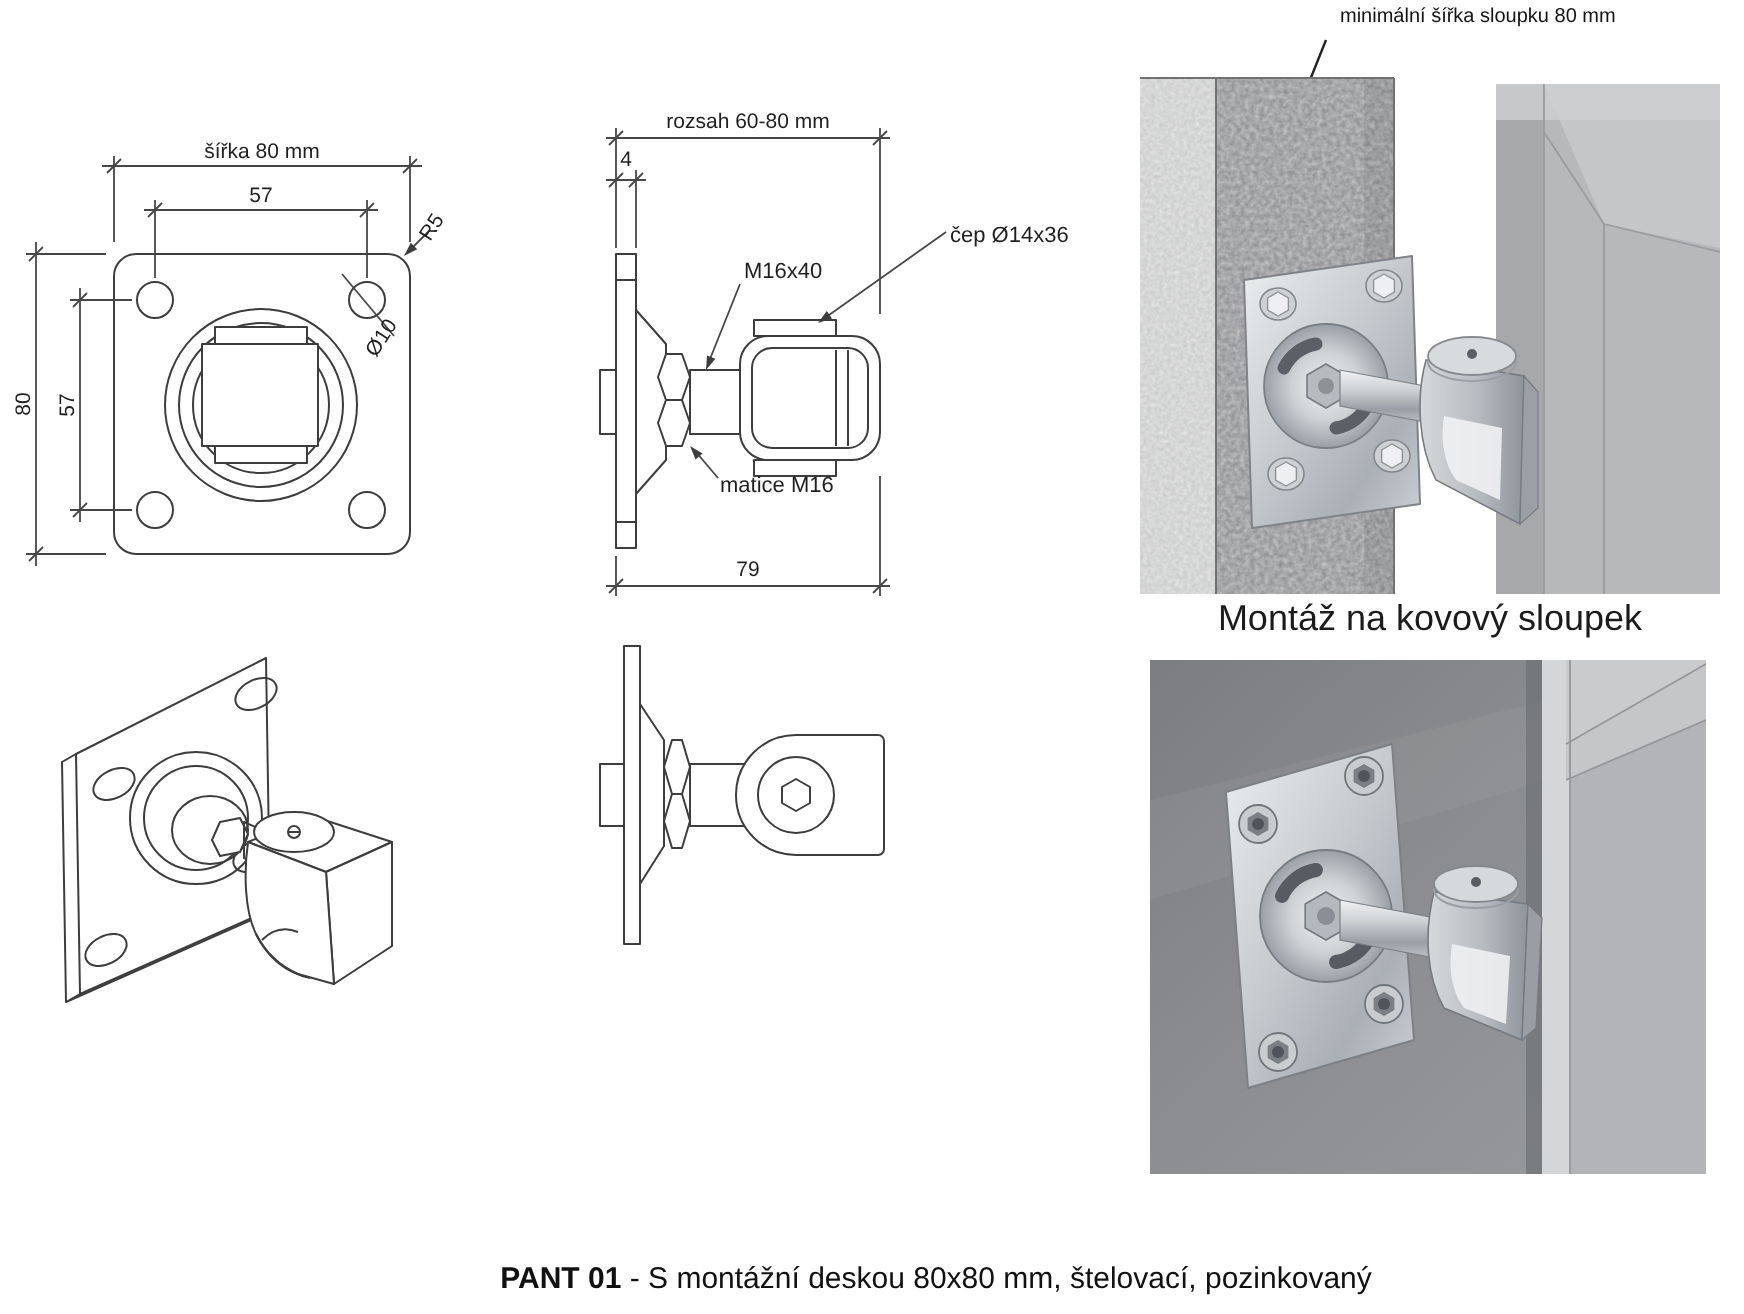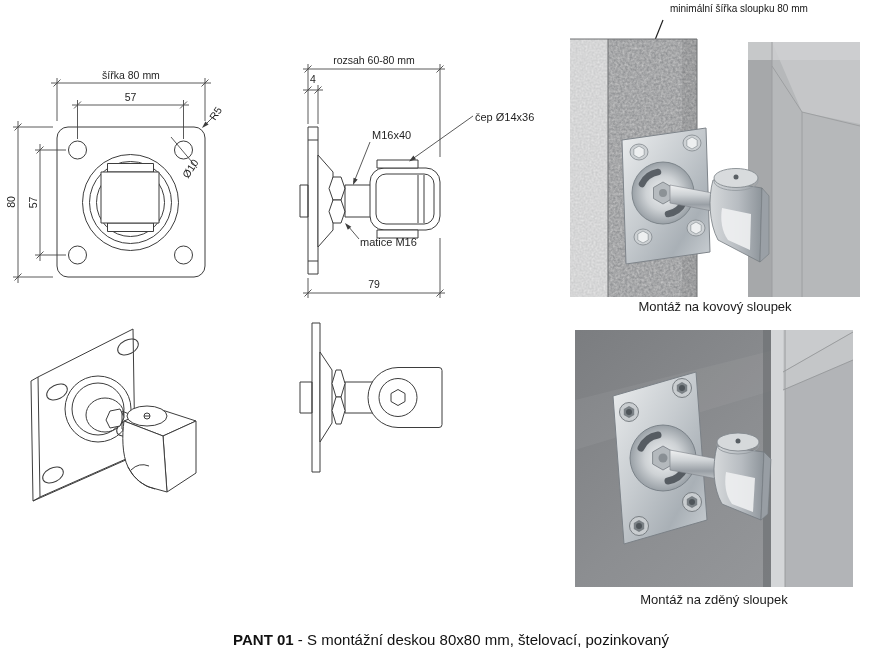--- a/index.html
+++ b/index.html
@@ -1,21 +1,21 @@
 <!DOCTYPE html>
 <html><head>
 <meta charset="utf-8">
 <style>
   html,body { margin:0; padding:0; background:#fff; }
   .canvas { position:relative; width:872px; height:657px; background:#ffffff;
             font-family:"Liberation Sans", sans-serif; overflow:hidden; }
   .abs { position:absolute; }
-  .caption { font-size:13px; color:#1b1b1b; text-align:center; }
+  .caption { font-size:18px; color:#1b1b1b; text-align:center; }
   .callout-text { font-size:10px; color:#141414; white-space:nowrap; }
-  .title { font-size:15px; color:#111; white-space:nowrap; }
+  .title { font-size:15px; color:#111; white-space:nowrap;margin-left:17px; }
   .b { font-weight:bold; }
   svg text { font-family:"Liberation Sans", sans-serif; }
   .dimtxt { font-size:10.5px; fill:#1f1f1f; }
   .lbltxt { font-size:11px; fill:#1f1f1f; }
   .ln  { stroke:#3d3d3d; stroke-width:1; fill:none; stroke-linejoin:round; }
   .lnf { stroke:#3d3d3d; stroke-width:1; fill:#ffffff; stroke-linejoin:round; }
   .dim { stroke:#474747; stroke-width:0.9; fill:none; }
   .arr { fill:#3d3d3d; stroke:none; }
   .seam { stroke:#95979a; stroke-width:0.9; fill:none; }
 </style>
@@ -339,19 +339,18 @@
       <g>
         <path d="M142,116 C137,136 138,158 147,174 L186,190 L189,122 Z" fill="url(#gBrk)" stroke="#747a80" stroke-width="0.8"></path>
         <path d="M151,142 C149,155 151,166 157,174 L178,182 L180,148 Z" fill="#eef0f1" opacity="0.9"></path>
         <polygon points="189,122 196,129 193,184 186,190" fill="#989ea4" stroke="#747a80" stroke-width="0.6"></polygon>
         <ellipse cx="163" cy="115" rx="21" ry="9" fill="none" stroke="#999fa4" stroke-width="1"></ellipse>
         <ellipse cx="163" cy="112" rx="21" ry="9" fill="#d6d9db" stroke="#83898e" stroke-width="0.9"></ellipse>
         <circle cx="163" cy="111" r="2.5" fill="#585e63"></circle>
       </g>
     </g>
   </svg>
-  <div class="abs caption" style="left:575px;top:592px;width:278px">Montáž na zděný sloupek</div>
 
   <div class="abs title" style="left:451px;top:631px;transform:translateX(-50%)">
     <span class="b">PANT 01</span><span> - S montážní deskou 80x80 mm, štelovací, pozinkovaný</span>
   </div>
 
 </div>
 
 </body></html>

